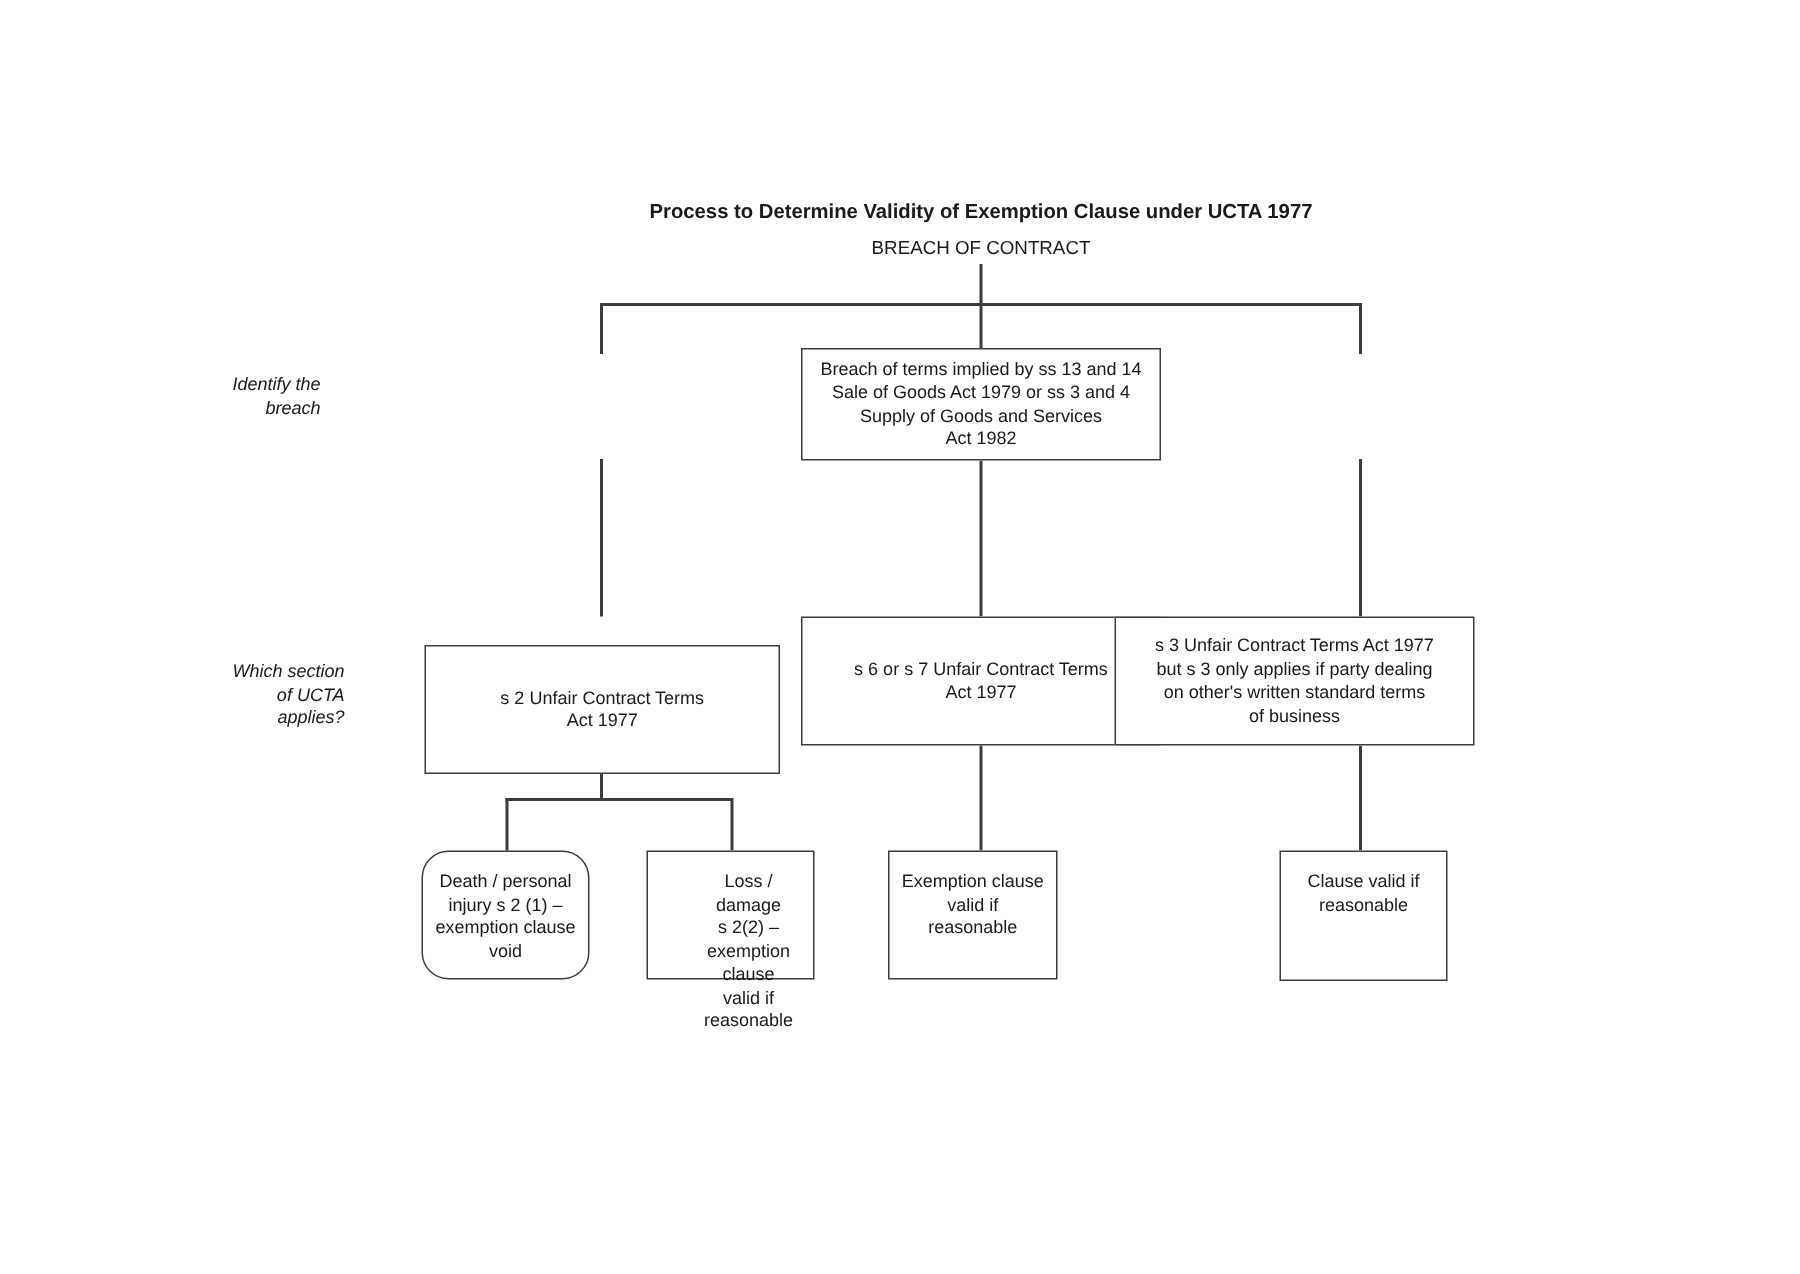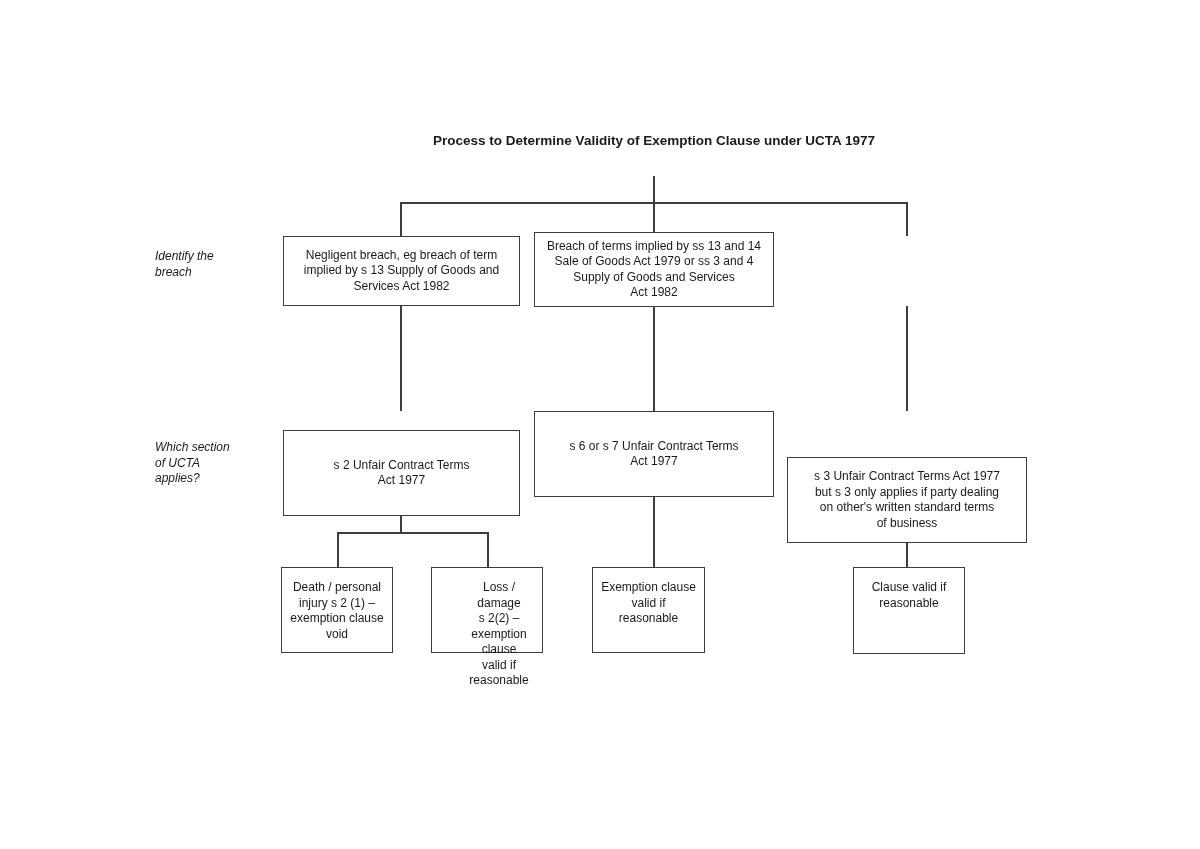--- a/index.html
+++ b/index.html
@@ -40,20 +40,21 @@
     white-space: nowrap;
   }
 
   
   .side-label {
     position: absolute;
     left: 155px;
     font-size: 12px;
     font-style: italic;
     line-height: 15.5px;
+    text-align: right;
   }
   #side-identify { top: 249px; }
   #side-which    { top: 440px; }
   #side-effect   { top: 578px; }
 
   
   .box {
     position: absolute;
     box-sizing: border-box;
     border: 1.5px solid #3d3d3d;
@@ -68,22 +69,22 @@
   }
   .box.top-align {
     align-items: flex-start;
     padding-top: 12px;
   }
   #box-r1c1 { left: 283px; top: 236px; width: 237px; height: 70px; }
   #box-r1c2 { left: 534px; top: 232px; width: 240px; height: 75px; }
   #box-r1c3 { left: 787px; top: 236px; width: 240px; height: 70px; }
   #box-r2c1 { left: 283px; top: 411px; width: 237px; height: 86px; margin-top: 19px; }
   #box-r2c2 { left: 534px; top: 411px; width: 240px; height: 86px; }
-  #box-r2c3 { left: 787px; top: 411px; width: 240px; height: 86px; margin-top: 46px; }
-  #box-r3a  { left: 281px; top: 567px; width: 112px; height: 86px; }
+  #box-r2c3 { left: 743px; top: 411px; width: 240px; height: 86px; }
+  #box-r3a  { left: 281px; top: 567px; width: 112px; height: 86px; border-radius: 18px; }
   #box-r3b  { left: 431px; top: 567px; width: 112px; height: 86px; padding-left: 28px; }
   #box-r3c  { left: 592px; top: 567px; width: 113px; height: 86px; }
   #box-r3d  { left: 853px; top: 567px; width: 112px; height: 87px; }
 
   
   .vline, .hline {
     position: absolute;
     background: #3d3d3d;
   }
   .vline { width: 1.5px; }
@@ -102,20 +103,21 @@
   #ln-b-v      { left: 487px; top: 532px; height: 35px; }
   #ln-c2-low   { left: 653px; top: 497px; height: 70px; }
   #ln-c3-low   { left: 906px; top: 497px; height: 70px; }
 </style>
 </head>
 <body>
 
 <div id="page">
 
   <div id="title">Process to Determine Validity of Exemption Clause under UCTA 1977</div>
+  <div id="root-node">BREACH OF CONTRACT</div>
 
   <div class="vline" id="ln-root-v"></div>
   <div class="hline" id="ln-top-h"></div>
   <div class="vline" id="ln-c1-top"></div>
   <div class="vline" id="ln-c3-top"></div>
   <div class="vline" id="ln-c1-mid"></div>
   <div class="vline" id="ln-c2-mid"></div>
   <div class="vline" id="ln-c3-mid"></div>
   <div class="vline" id="ln-c1-low"></div>
   <div class="hline" id="ln-split-h"></div>
@@ -124,23 +126,20 @@
   <div class="vline" id="ln-c2-low"></div>
   <div class="vline" id="ln-c3-low"></div>
 
   <div class="side-label pre" id="side-identify">Identify the
 breach</div>
   <div class="side-label pre" id="side-which">Which section
 of UCTA
 applies?</div>
 
 
-  <div class="box pre" id="box-r1c1">Negligent breach, eg breach of term
-implied by s 13 Supply of Goods and
-Services Act 1982</div>
   <div class="box pre" id="box-r1c2">Breach of terms implied by ss 13 and 14
 Sale of Goods Act 1979 or ss 3 and 4
 Supply of Goods and Services
 Act 1982</div>
 
   <div class="box pre" id="box-r2c1">s 2 Unfair Contract Terms
 Act 1977</div>
   <div class="box pre" id="box-r2c2">s 6 or s 7 Unfair Contract Terms
 Act 1977</div>
   <div class="box pre" id="box-r2c3">s 3 Unfair Contract Terms Act 1977

